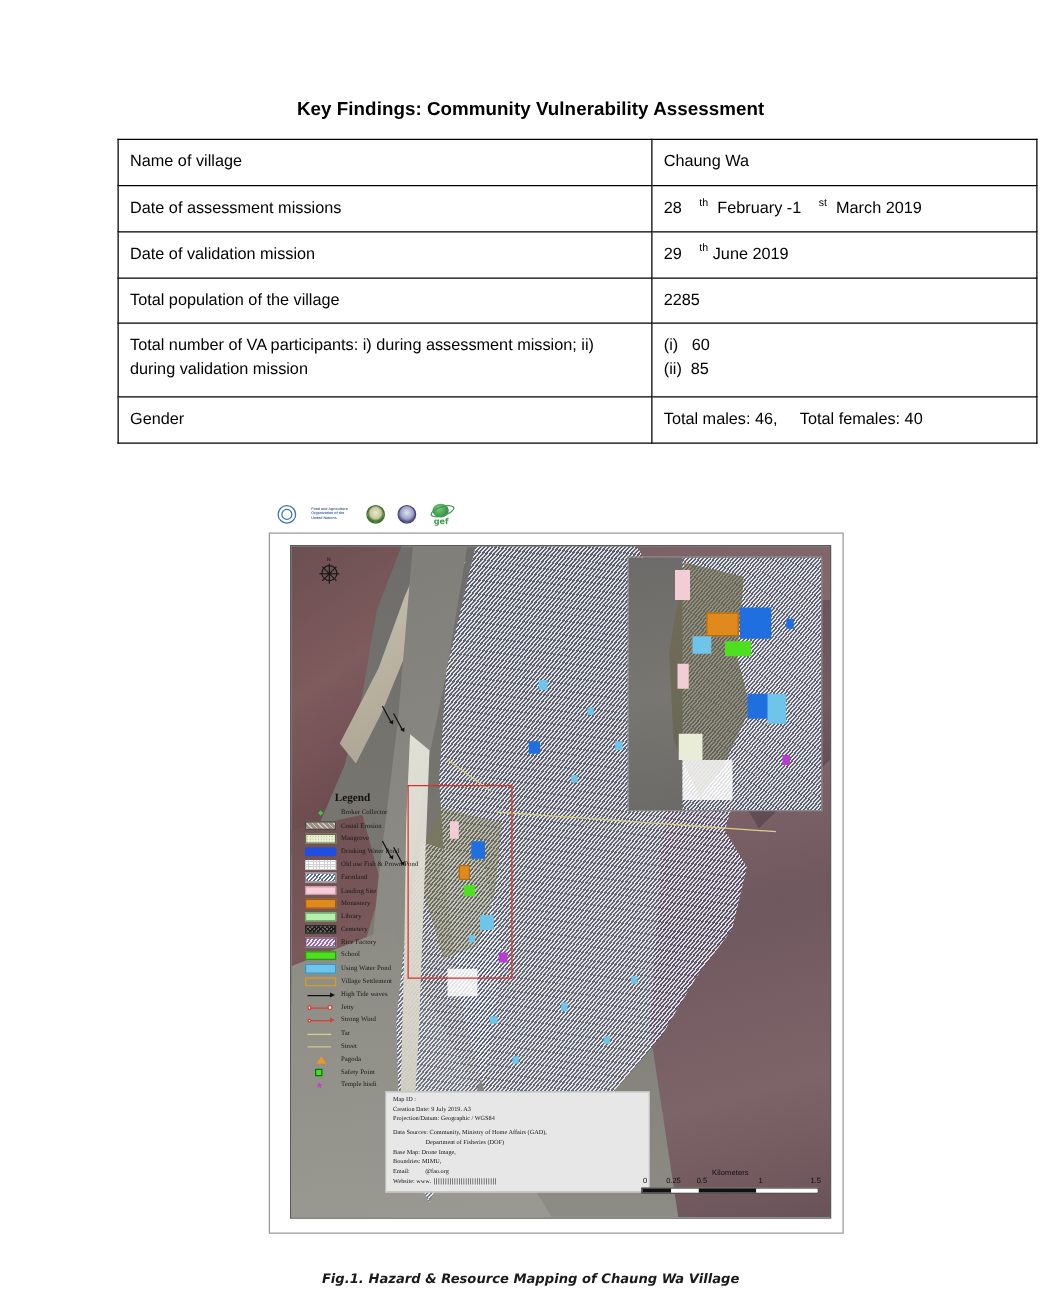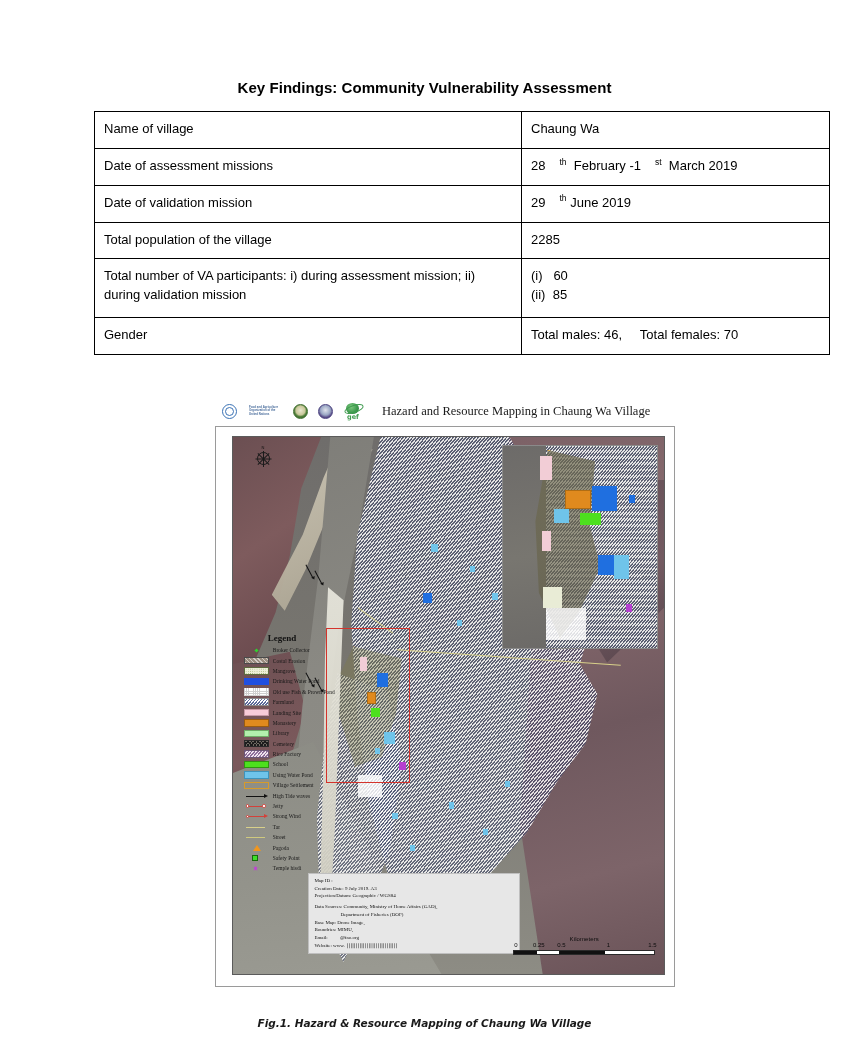--- a/index.html
+++ b/index.html
@@ -524,21 +524,21 @@
     </tr>
     <tr class="kf-row-tall">
       <td class="label">Total number of VA participants: i) during assessment mission; ii) during validation mission</td>
       <td class="value">
         <span class="val-line">(i)   60</span>
         <span class="val-line">(ii)  85</span>
       </td>
     </tr>
     <tr>
       <td class="label">Gender</td>
-      <td class="value kf-gender">Total males: 46,     Total females: 70</td>
+      <td class="value kf-gender">Total males: 46,     Total females: 40</td>
     </tr>
   </tbody>
 </table>
 
 <div class="figure">
 
   <div class="map-header">
     <div class="logo-row">
       <div class="logo">
           <div class="logo-fao"></div>
@@ -549,21 +549,20 @@
         </div>
       <div class="logo">
           <div class="logo-circle3"></div>
         </div>
       <div class="logo-gef">
         <div class="gef-globe"></div>
         <div class="gef-ring"></div>
         <div class="gef-word">gef</div>
       </div>
     </div>
-    <div class="map-heading">Hazard and Resource Mapping in Chaung Wa Village</div>
   </div>
 
   <div class="map-frame">
     <div class="map-canvas">
 
       <div class="patch land-east"></div>
       <div class="patch land-east-b"></div>
       <div class="patch land-west"></div>
       <div class="patch land-west2"></div>
       <div class="patch beach"></div>

